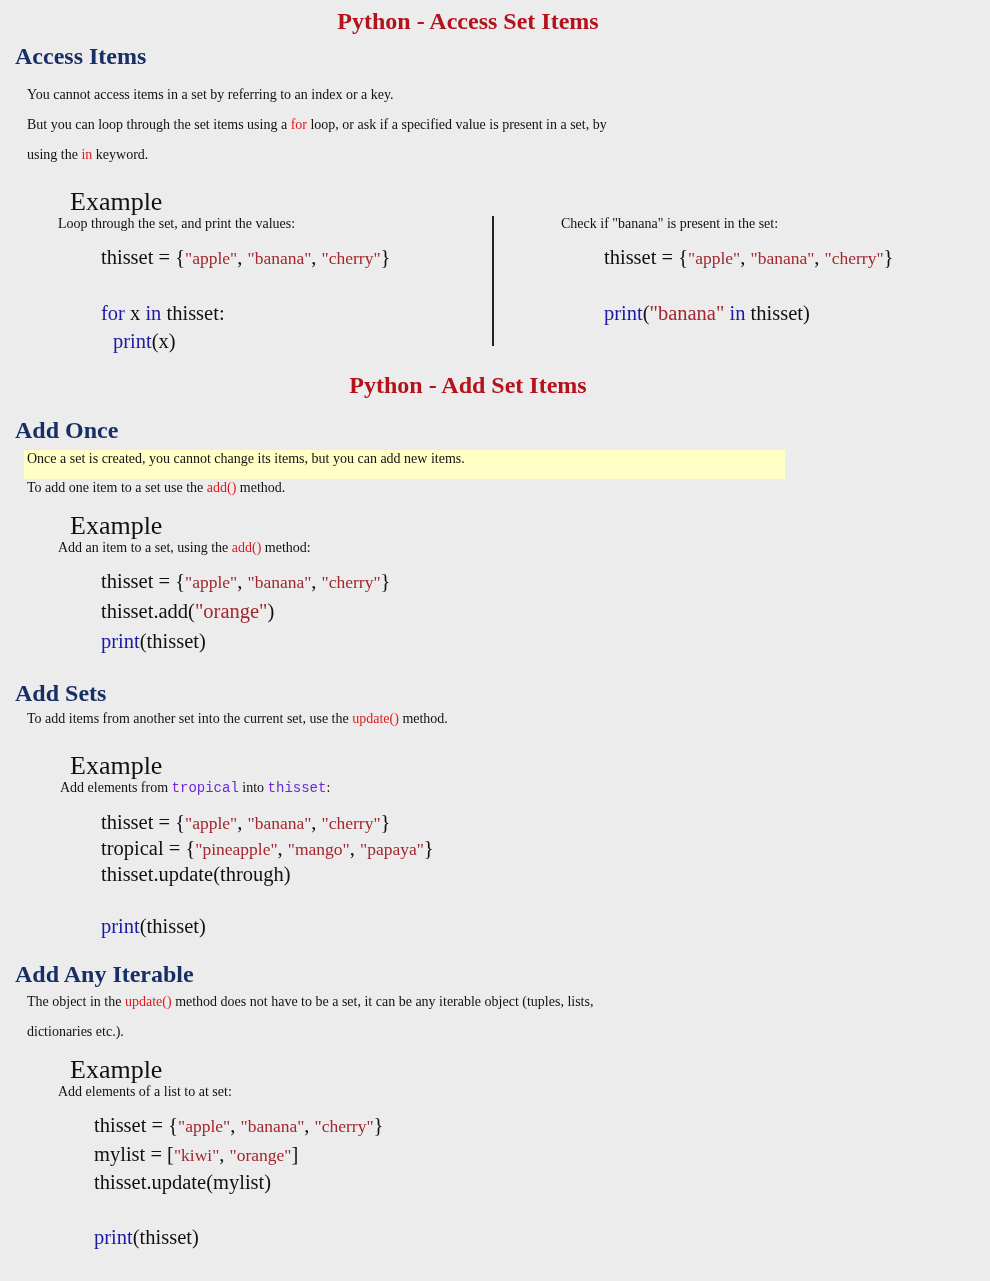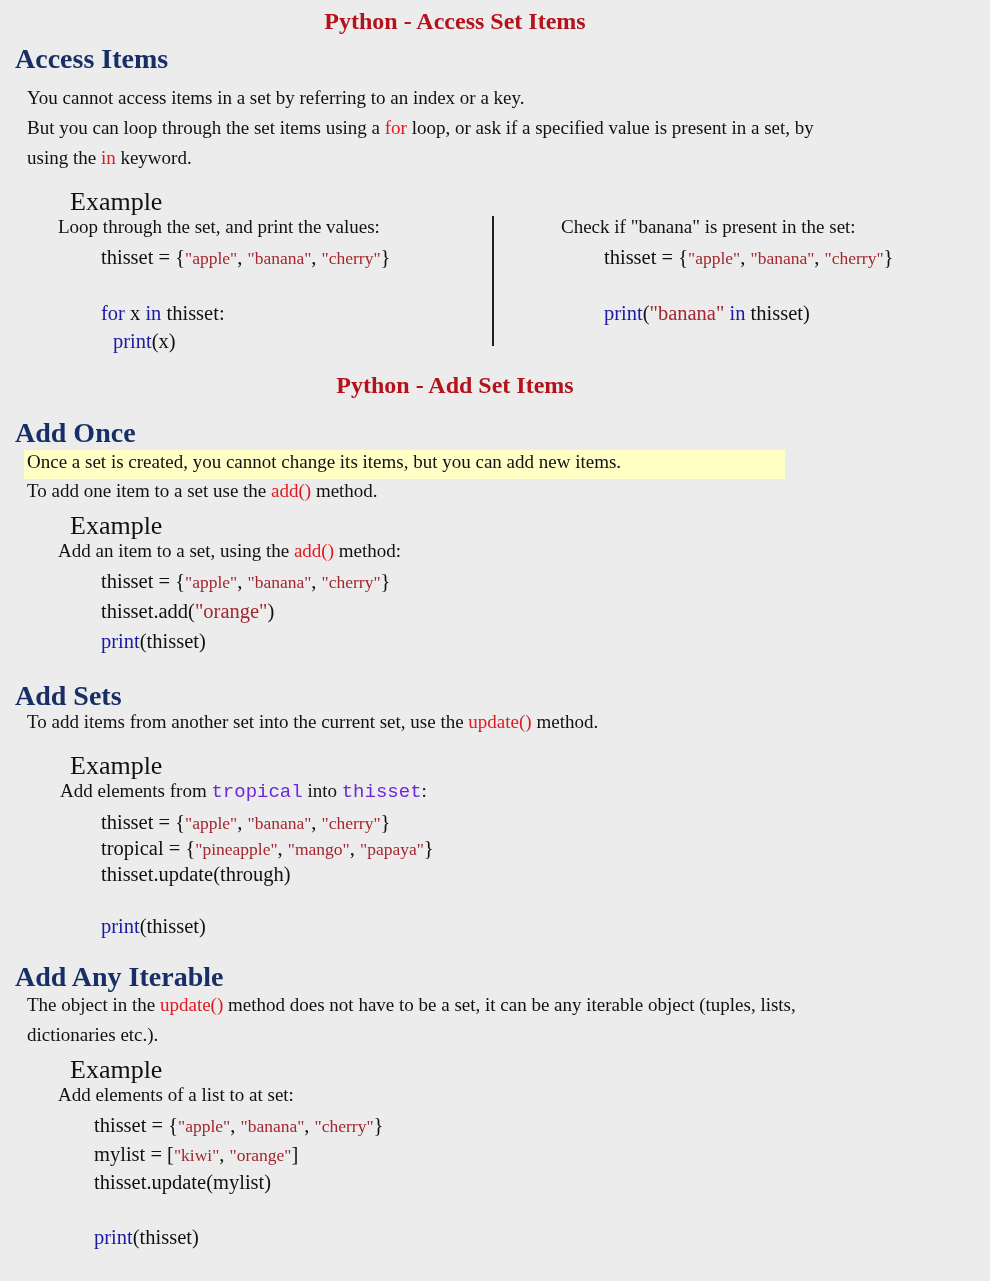--- a/index.html
+++ b/index.html
@@ -7,24 +7,24 @@
     width: 990px; height: 1281px;
     background: #ececec;
     font-family: "Liberation Serif", "DejaVu Serif", serif;
     color: #111;
     position: relative;
     overflow: hidden;
   }
   .abs { position: absolute; white-space: nowrap; }
   .page-title {
     color: #b5121b; font-weight: bold; font-size: 24px;
-    left: 0; width: 910px; text-align: center;
+    left: 13px; width: 910px; text-align: center;
   }
-  .h2 { color: #172f66; font-weight: bold; font-size: 28px; left: 15px; }
-  .p { font-size: 19px; }
+  .h2 { color: #172f66; font-weight: bold; font-size: 24px; left: 15px; }
+  .p { font-size: 14px; }
   .ex { font-weight: normal; font-size: 26px; left: 43px; margin-left: 27px; }
   .code { font-size: 20.5px; }
   .kw { color: #1a1aa6; }
   .red { color: #e0191f; }
   .crim { color: #6d28d9; font-family: Liberation Mono, monospace; }
   .str { color: #a3272e; font-size: 17.5px; }
   .strbig { color: #a3272e; }
   .divider { position: absolute; left: 492px; top: 216px; width: 2px; height: 130px; background: #222; }
   .highlight { position: absolute; left: 24px; top: 450px; width: 761px; height: 29px; background: #ffffc6; }
 </style>

